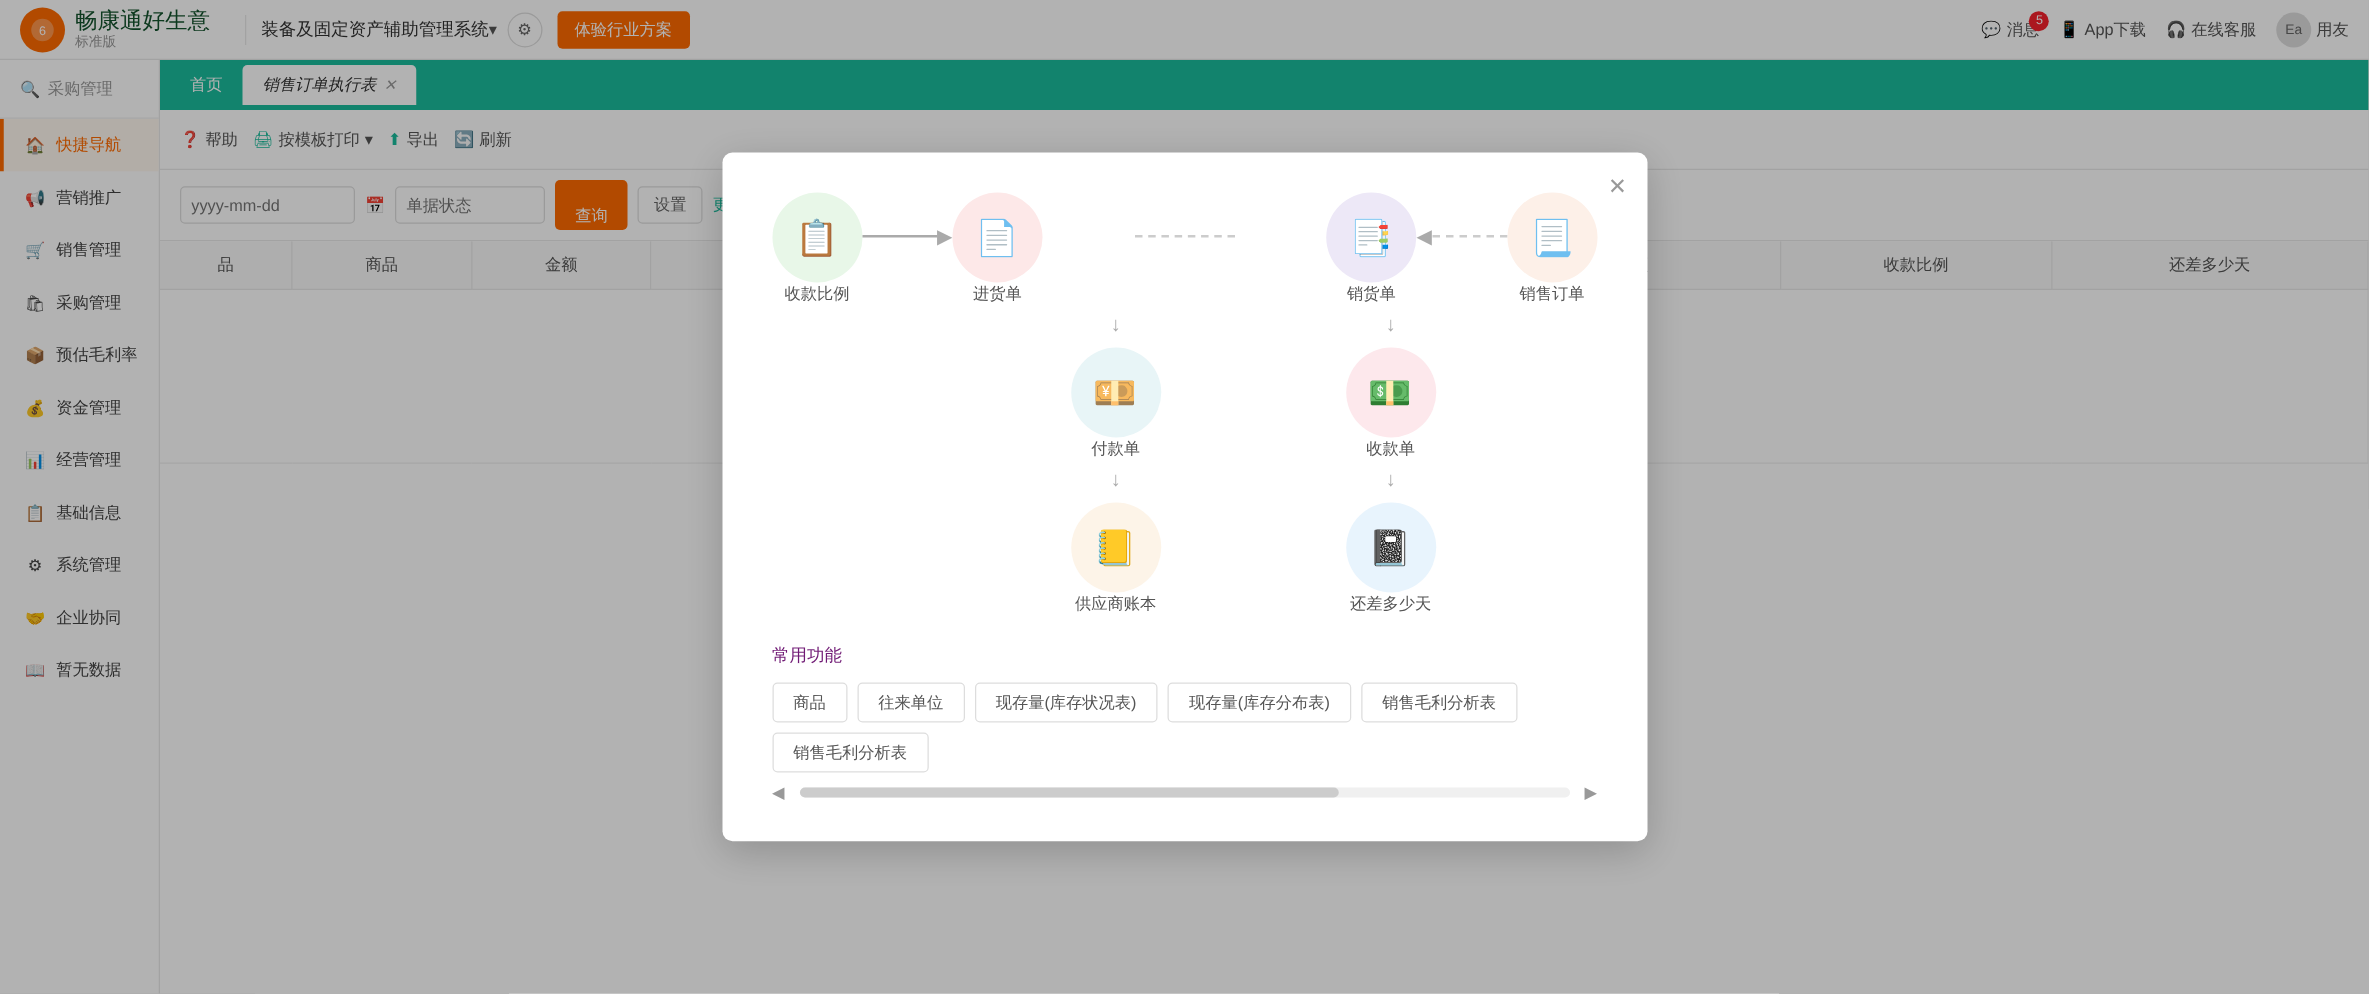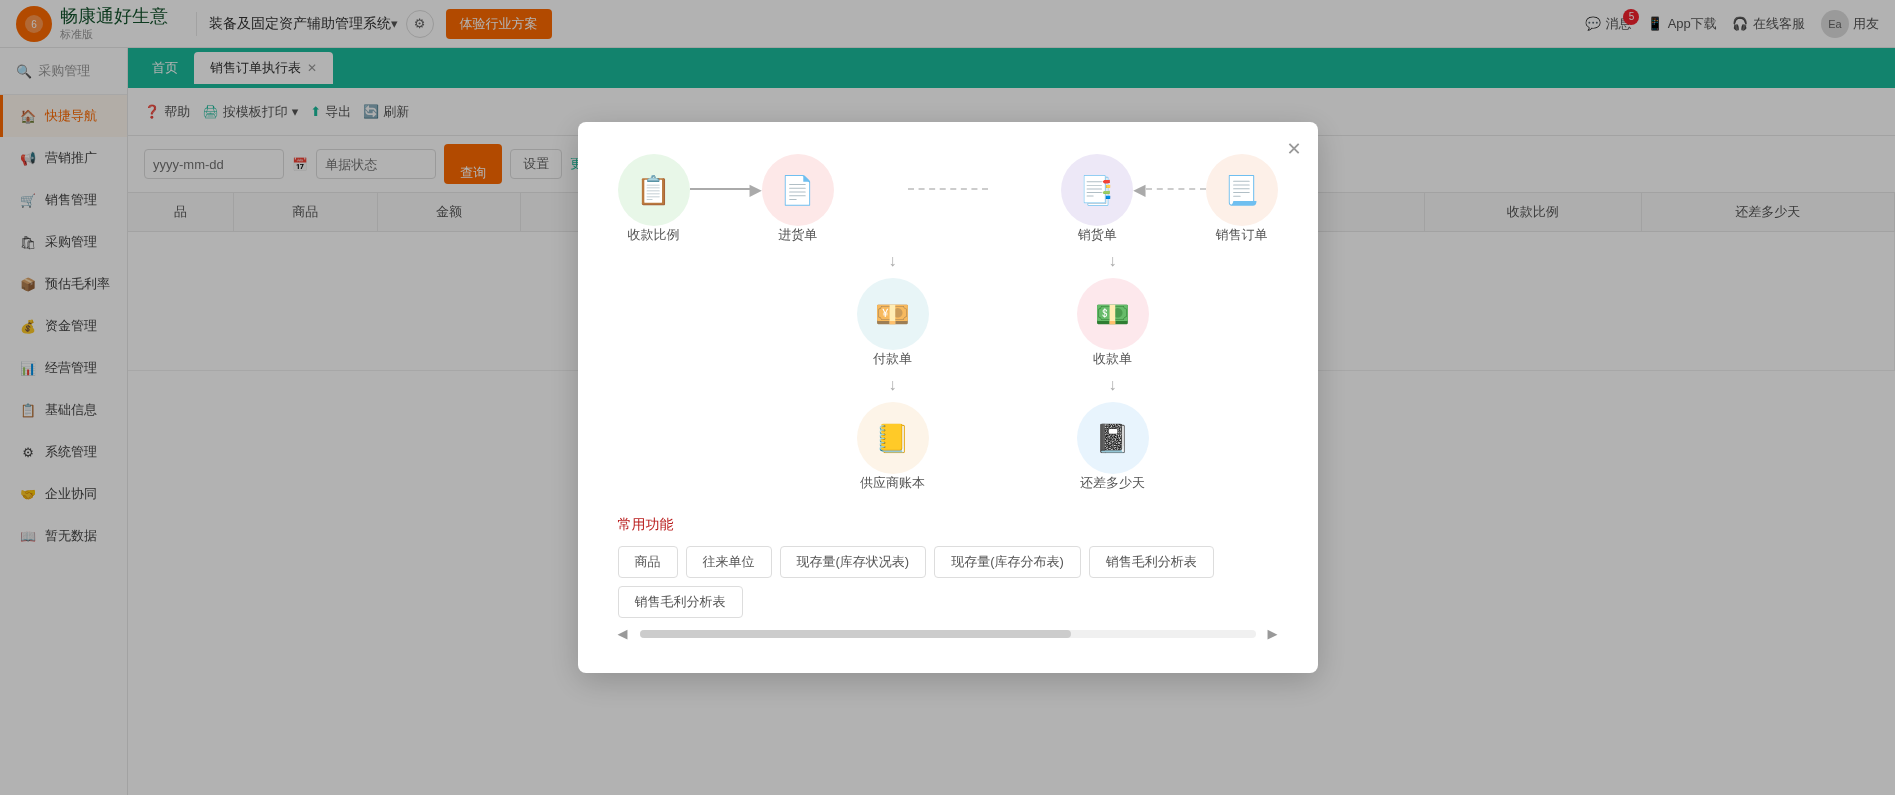--- a/index.html
+++ b/index.html
@@ -27,21 +27,21 @@
     .experience-btn { background: #ff6b00; color: white; border: none; border-radius: 4px; padding: 6px 14px; cursor: pointer; font-size: 13px; margin-left: 12px; }
 
     .top-right { margin-left: auto; display: flex; align-items: center; gap: 16px; }
     .top-right-item { display: flex; align-items: center; gap: 4px; cursor: pointer; color: #555; font-size: 13px; position: relative; }
     .badge { position: absolute; top: -6px; right: -8px; background: #f5222d; color: white; border-radius: 8px; font-size: 10px; min-width: 16px; height: 16px; display: flex; align-items: center; justify-content: center; padding: 0 3px; }
     .avatar { width: 28px; height: 28px; border-radius: 50%; background: #ddd; display: flex; align-items: center; justify-content: center; overflow: hidden; }
 
     
     .tab-bar { height: 40px; background: #1abc9c; display: flex; align-items: center; padding: 0 8px; flex-shrink: 0; }
     .tab-item { padding: 0 16px; height: 32px; display: flex; align-items: center; gap: 6px; cursor: pointer; border-radius: 4px 4px 0 0; font-size: 13px; color: rgba(255,255,255,0.85); }
-    .tab-item.active { background: #fff; color: #333; border-radius: 4px 4px 0 0; }
+    .tab-item.active { background: #fff; color: #333; border-radius: 4px 4px 0 0; font-style: italic; }
     .tab-close { font-size: 12px; color: #999; cursor: pointer; line-height: 1; }
     .tab-home { color: white; }
 
     
     .sidebar-search { padding: 10px 8px; border-bottom: 1px solid #f0f0f0; }
     .sidebar-search-inner { display: flex; align-items: center; gap: 6px; color: #999; font-size: 13px; cursor: pointer; padding: 4px 8px; }
     .sidebar-menu { flex: 1; overflow-y: auto; }
     .sidebar-item { display: flex; align-items: center; gap: 8px; padding: 12px 16px; cursor: pointer; color: #444; font-size: 13px; border-left: 3px solid transparent; }
     .sidebar-item.active { background: #fff8f0; color: #ff6b00; border-left-color: #ff6b00; }
     .sidebar-item .s-icon { width: 18px; height: 18px; display: flex; align-items: center; justify-content: center; }
@@ -80,21 +80,21 @@
     .flow-circle.peach { background: #fdf4e8; }
     .flow-circle.skyblue { background: #e8f4fd; }
     .flow-label { font-size: 13px; color: #555; }
 
     .flow-row { display: flex; align-items: center; justify-content: space-around; margin-bottom: 8px; }
     .flow-col { display: flex; flex-direction: column; align-items: center; }
     .v-arrow { color: #aaa; font-size: 16px; text-align: center; margin: 4px 0; }
 
     
     .common-funcs { margin-top: 8px; }
-    .common-funcs-title { font-size: 14px; color: #b91c1c; font-weight: 500; margin-bottom: 12px; }
+    .common-funcs-title { font-size: 14px; color: #701a75; font-weight: 500; margin-bottom: 12px; }
     .func-buttons { display: flex; flex-wrap: wrap; gap: 8px; }
     .func-btn { border: 1px solid #ddd; border-radius: 4px; padding: 6px 16px; cursor: pointer; font-size: 13px; color: #555; background: #fff; }
 
     .scrollbar-hint { display: flex; align-items: center; gap: 4px; padding: 8px 0; }
     .scrollbar-track { flex: 1; height: 8px; background: #f0f0f0; border-radius: 4px; margin: 0 8px; }
     .scrollbar-thumb { width: 70%; height: 100%; background: #ccc; border-radius: 4px; }
 
     .relative { position: relative; }
   </style>
 </head>

